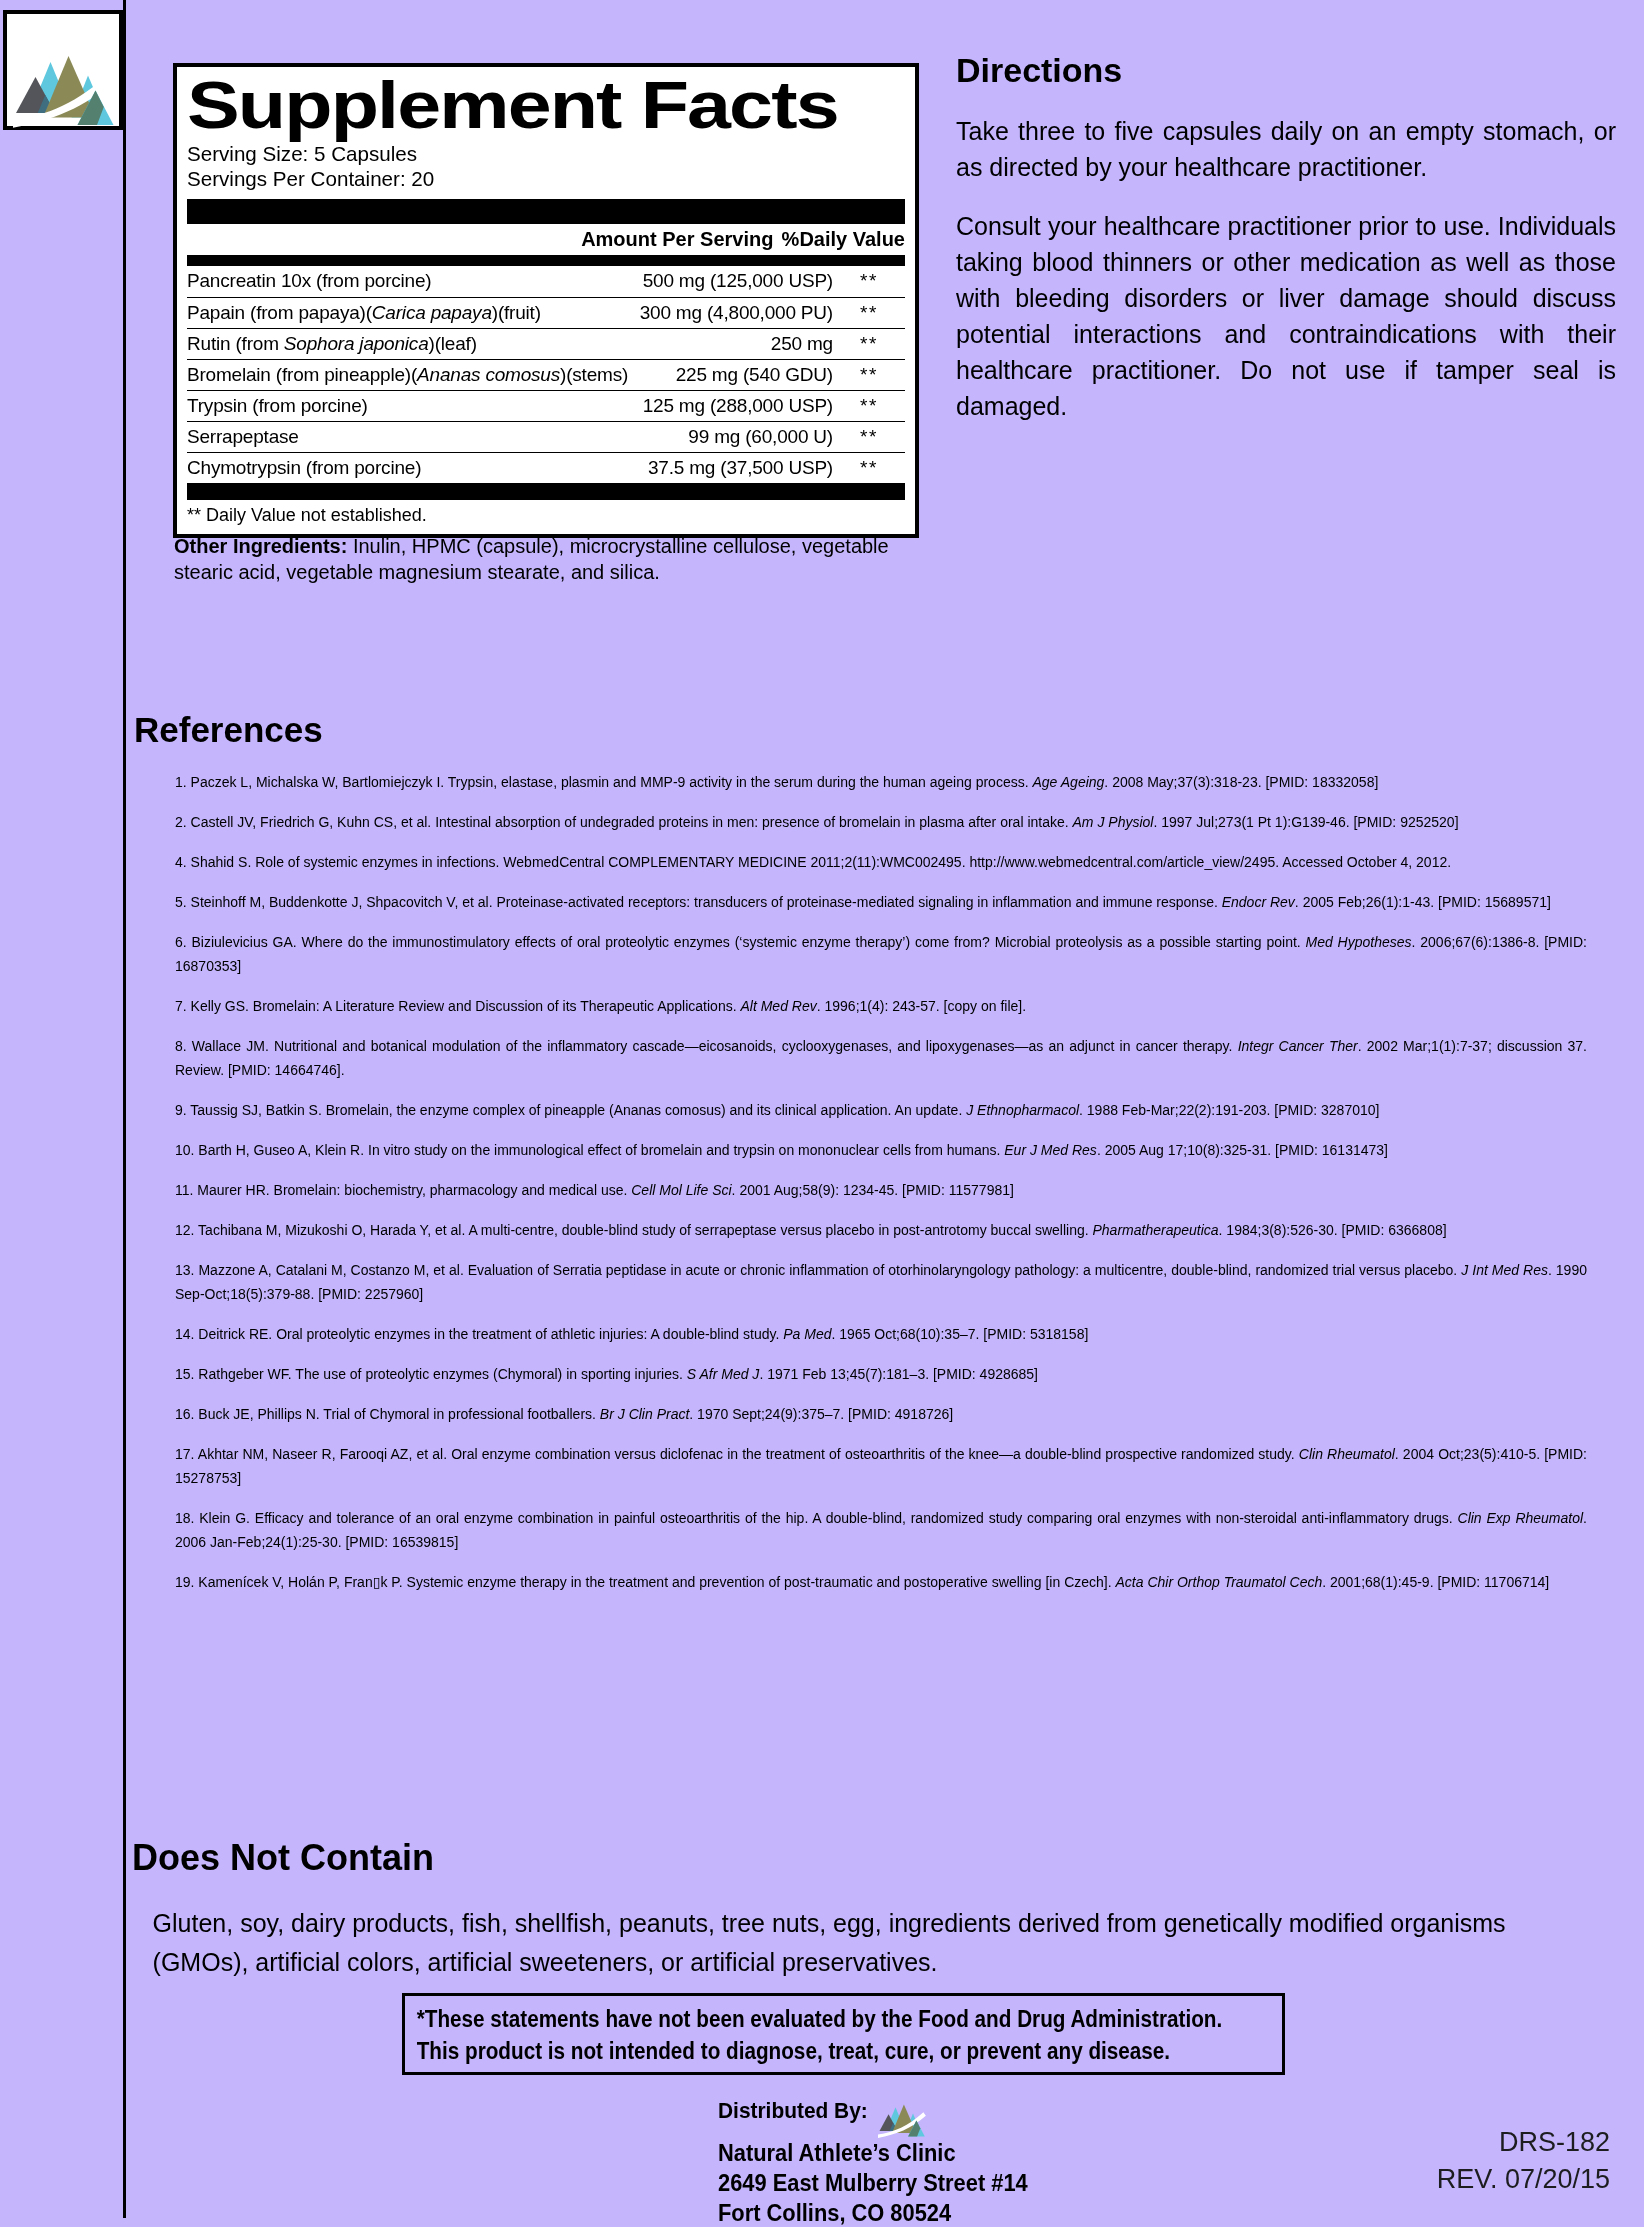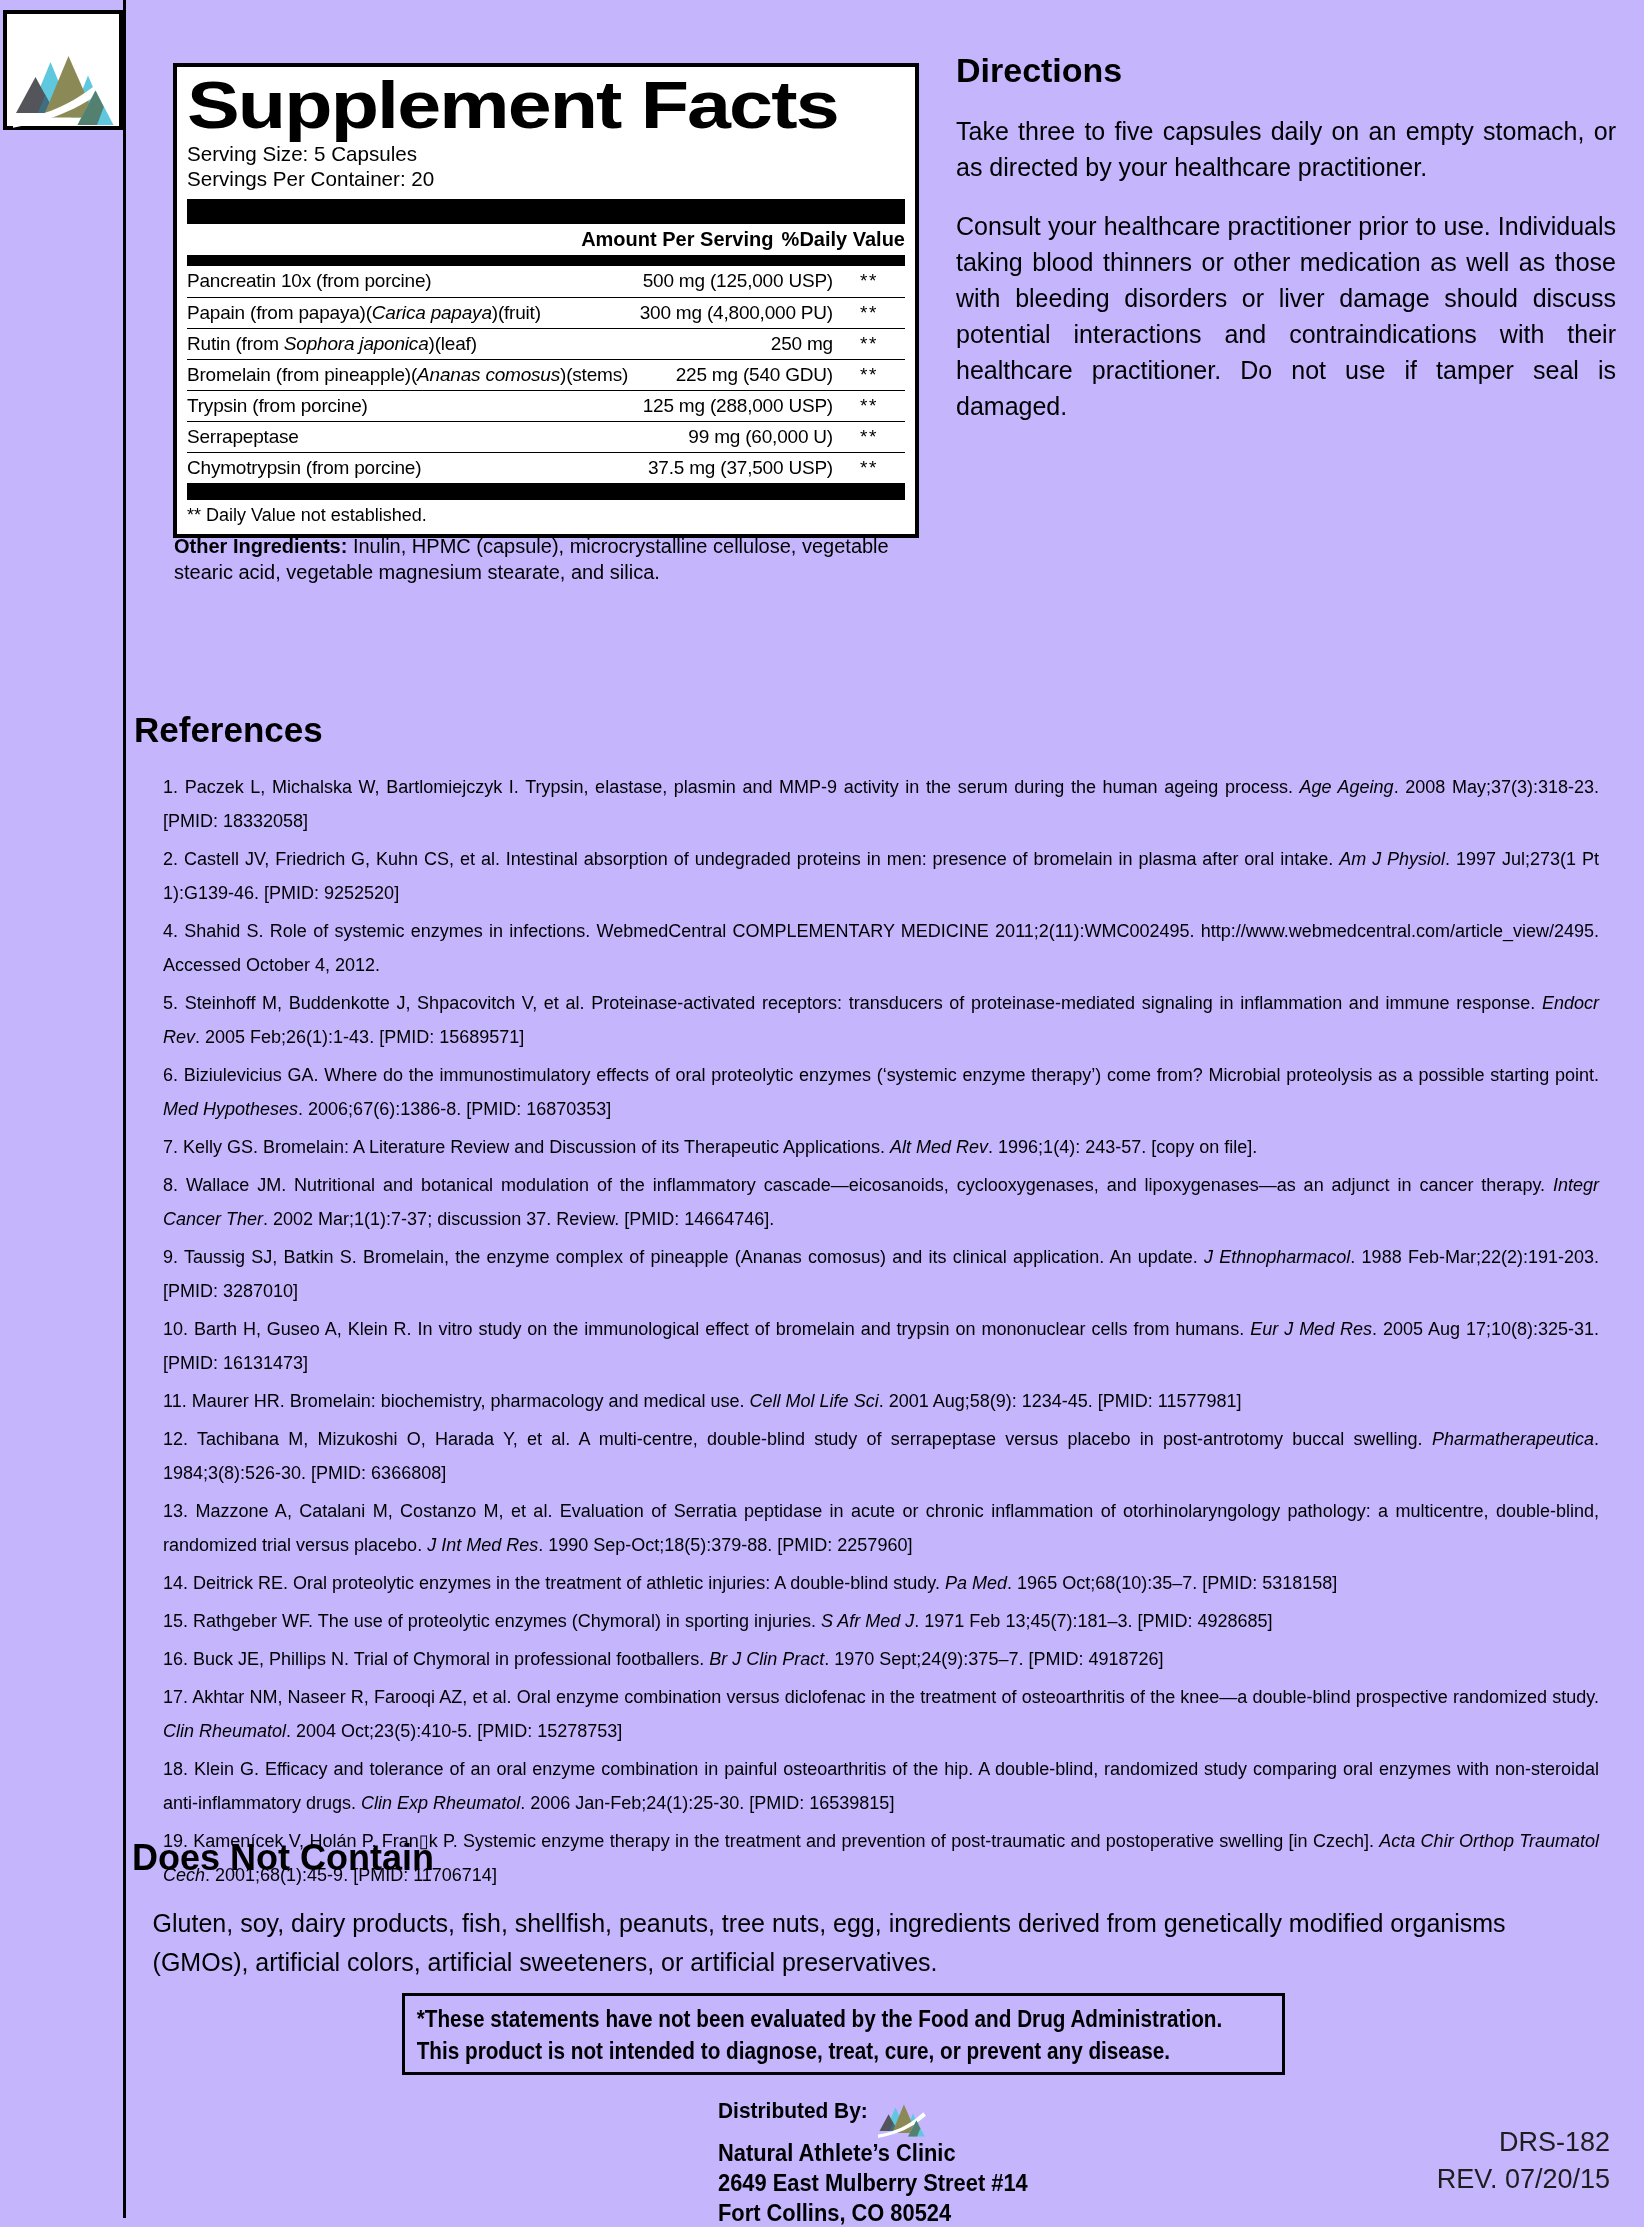--- a/index.html
+++ b/index.html
@@ -35,21 +35,21 @@
 
   
   .directions { position:absolute; left:956px; top:51px; width:660px; }
   .directions h2 { margin:0 0 23px 0; font-size:34px; }
   .dir-para { margin:0 0 23px 0; font-size:25px; line-height:36px; text-align:justify; }
 
   
   .references { position:absolute; left:134px; top:696px; width:1472px; }
   .references h2 { margin:14px 0 20px 0; font-size:35px; }
   .refs-list { padding-left:25px; width:1469px; }
-  .ref-item { margin:4px; font-size:18px; line-height:34px; text-align:justify; }
+  .ref-item { margin:16px; font-size:14px; line-height:24px; text-align:justify; }
 
   
   .dnc { position:absolute; left:132px; top:1837px; width:1473px; }
   .dnc h2 { margin:0; font-size:36px; }
   .dnc p { margin:25px 0 0 20.6px; font-size:25px; line-height:39px; width:1447px; }
 
   
   .disclaimer { position:absolute; left:402px; top:1993px; width:883px; height:82px; border:3.3px solid #000; overflow:hidden; }
   .disc-inner { transform:scaleX(0.90); transform-origin:0 0; width:970px; padding:7.4px 0 0 13px; font-weight:700; font-size:23px; line-height:32px; white-space:nowrap; }
 

